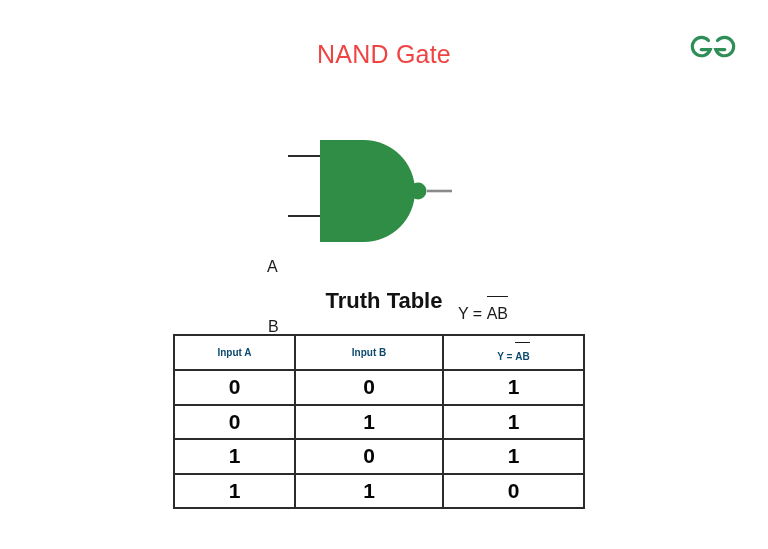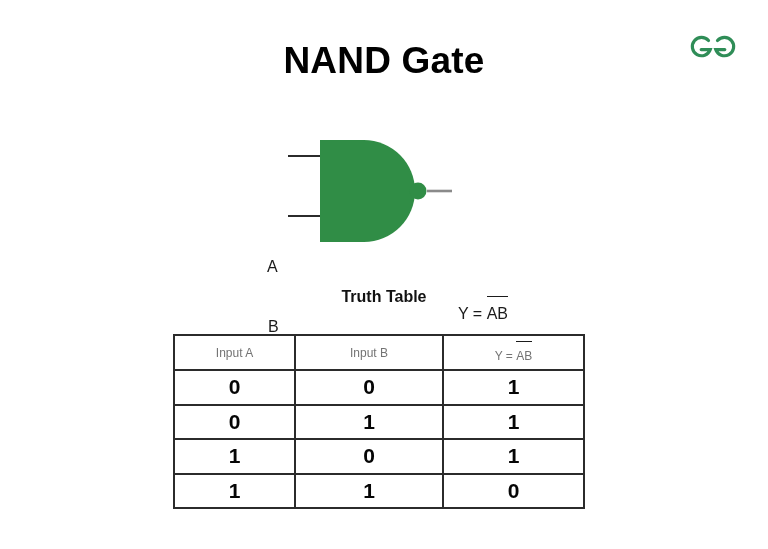--- a/index.html
+++ b/index.html
@@ -24,23 +24,23 @@
     height: 40px;
   }
 
   
   .page-title {
     position: absolute;
     top: 40px;
     left: 0;
     width: 768px;
     text-align: center;
-    font-size: 37px;
-    font-weight: 700;
-    color: #000000;
+    font-size: 25px;
+    font-weight: 400;
+    color: #ef4444;
     letter-spacing: 0.2px;
   }
 
   
   .gate-wrap {
     position: absolute;
     top: 118px;
     left: 0;
     width: 768px;
     height: 150px;
@@ -78,21 +78,21 @@
     line-height: 1.12;
   }
 
   
   .tt-heading {
     position: absolute;
     top: 288px;
     left: 0;
     width: 768px;
     text-align: center;
-    font-size: 16px;
+    font-size: 22px;
     font-weight: 700;
     color: #121212;
   }
 
   
   .tt {
     position: absolute;
     left: 173px;
     top: 334px;
     width: 404px;
@@ -100,23 +100,23 @@
     table-layout: fixed;
   }
   .tt td, .tt th {
     border: 2px solid #2b2b2b;
     text-align: center;
     background: #ffffff;
     padding: 0;
   }
   .tt th {
     height: 33px;
-    font-size: 12px;
-    font-weight: 400;
-    color: #737373;
+    font-size: 10px;
+    font-weight: 700;
+    color: #0c4a6e;
   }
   .tt td {
     height: 32.5px;
     font-size: 21px;
     font-weight: 700;
     color: #050505;
   }
   .col-a { width: 119px; }
   .col-b { width: 146px; margin-left: 8px; }
   .col-y { width: 139px; }

